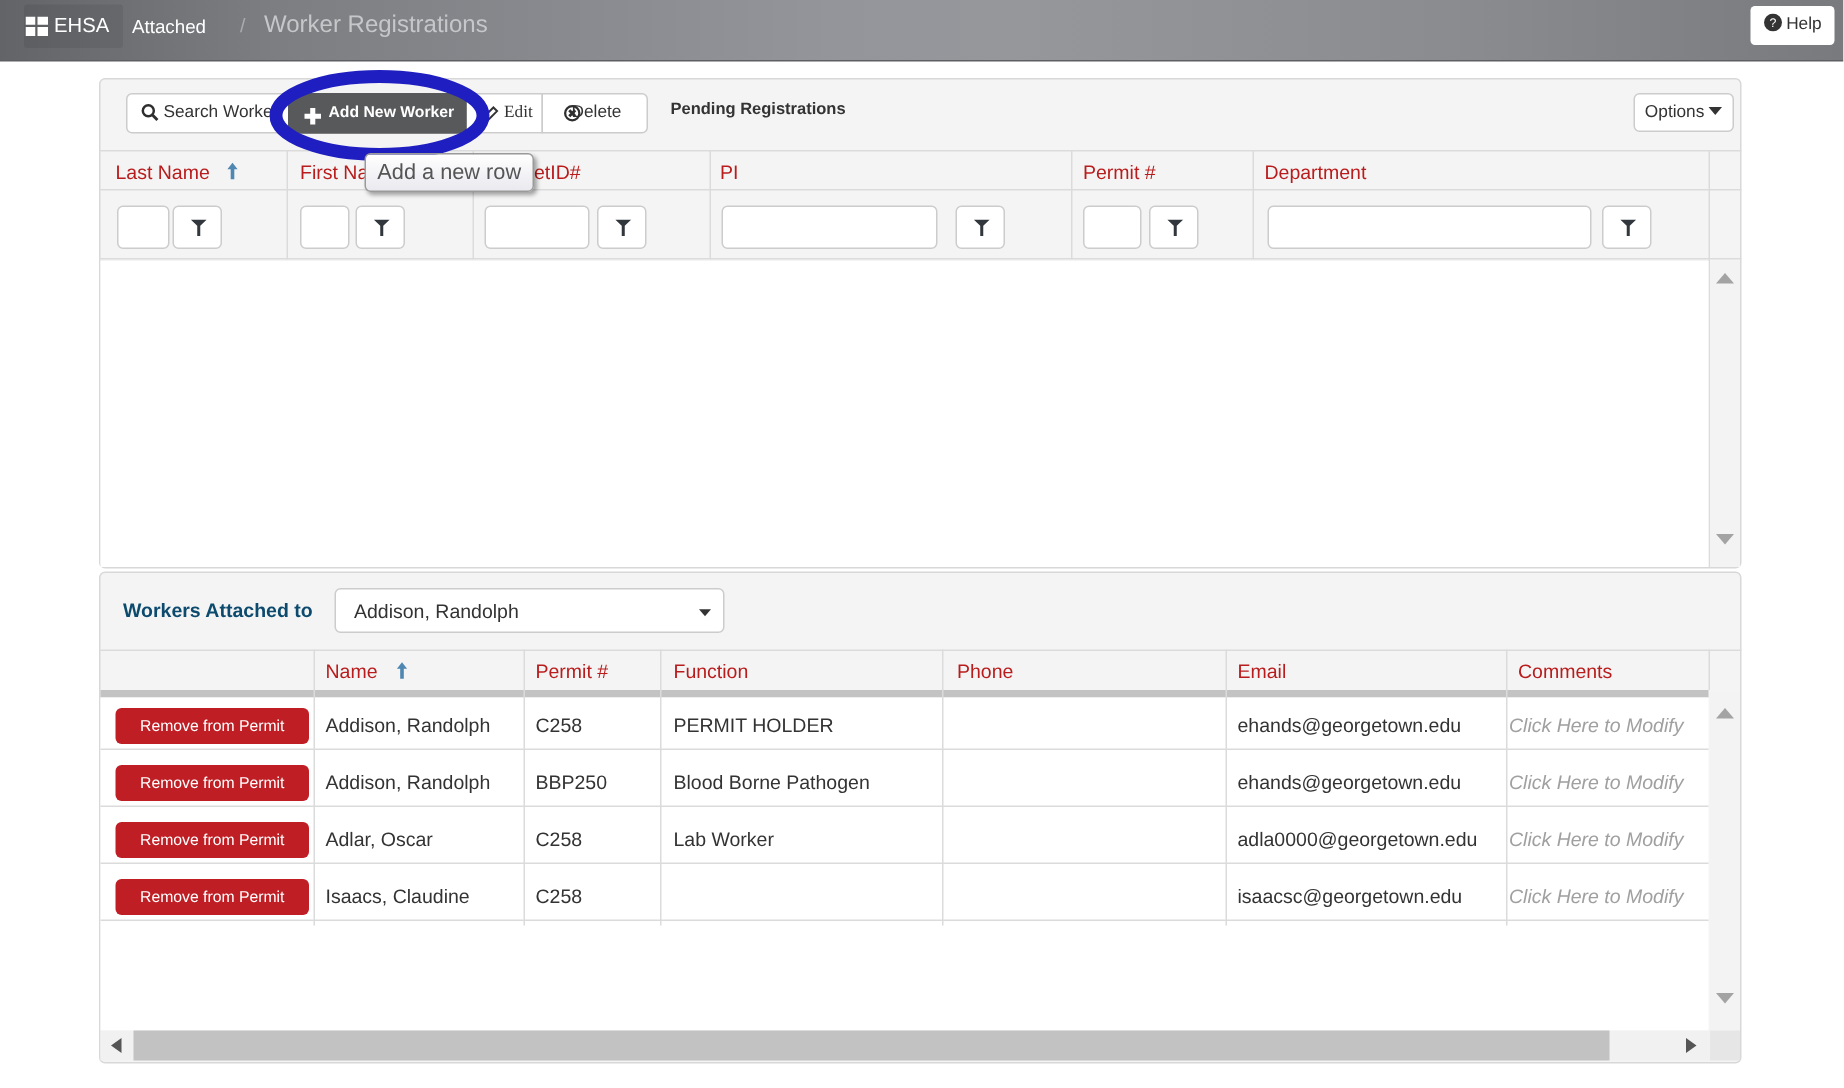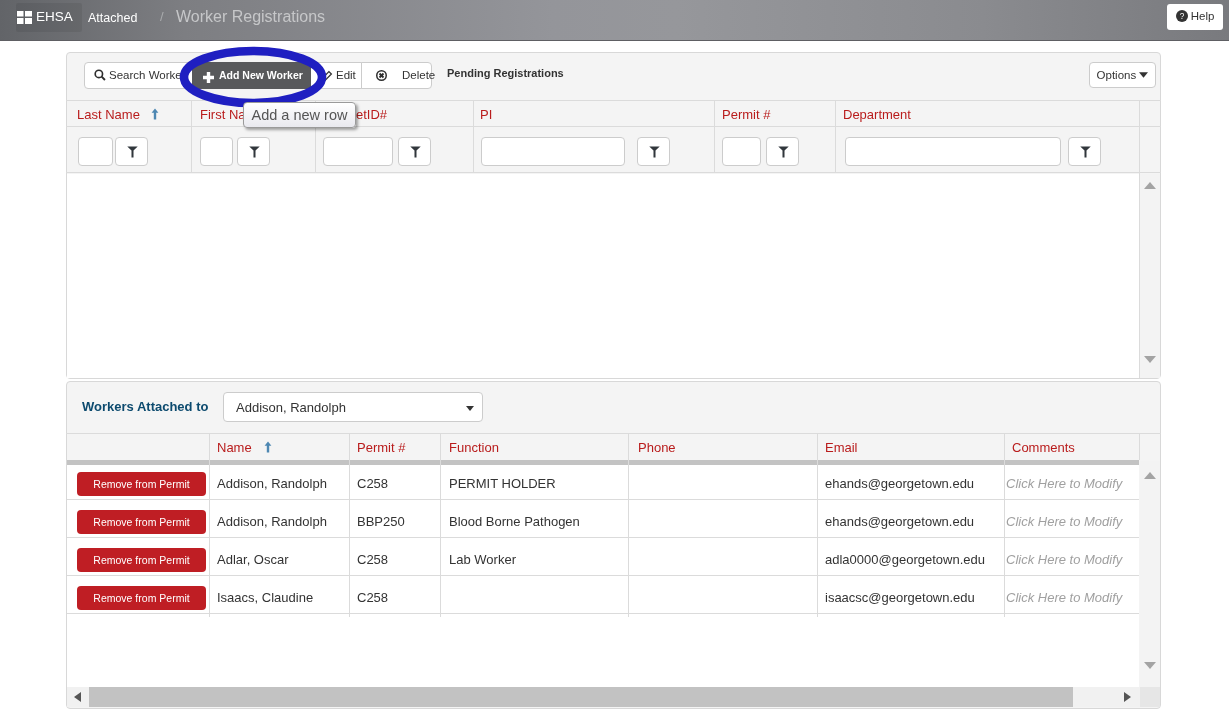--- a/index.html
+++ b/index.html
@@ -24,21 +24,21 @@
 .panel { background:#f4f4f4; border:1px solid #d8d8d8; border-radius:4px; }
 #panel1 { left:66px; top:52px; width:1095px; height:327px; }
 #panel2 { left:66px; top:381px; width:1095px; height:328px; }
 
 
 .btn { position:absolute; background:#fff; border:1px solid #ccc; font-size:13px; color:#333; }
 #btngroup { left:84px; top:62px; width:348px; height:27px; }
 .gbtn { position:absolute; top:0; height:27px; background:#fff; border:1px solid #ccc; font-size:11.5px; color:#333; line-height:25px; white-space:nowrap; }
 #btnSearch { left:0; width:109px; border-radius:4px 0 0 4px; }
 #btnAdd { left:108px; width:119px; background:#58595b; border-color:#58595b; color:#fff; z-index:2; }
-#btnEdit { left:226px; width:52px; }
+#btnEdit { left:226px; width:52px;font-family:Liberation Serif, serif; }
 #btnDelete { left:277px; width:71px; border-radius:0 4px 4px 0; }
 #pendTitle { left:447px; top:67px; font-size:11px; font-weight:bold; color:#333; }
 #optBtn { left:1089px; top:62px; width:67px; height:26px; border-radius:4px; line-height:24px; text-align:center; font-size:11.5px; }
 
 
 .vline { position:absolute; width:1px; background:#dbdbdb; }
 .hline { position:absolute; height:1px; background:#dbdbdb; }
 .hcell { position:absolute; font-size:13px; color:#b91c1c; }
 .cell { position:absolute; font-size:13px; color:#333; }
 
@@ -109,21 +109,21 @@
         </svg><span style="margin-left:24px">Search Worker</span></div>
     <div id="btnAdd" class="gbtn"><svg class="ic" width="11" height="11" viewBox="0 0 11 11" style="left:10px;top:9px">
           <path d="M3.8 0 h3.4 v3.8 h3.8 v3.4 h-3.8 v3.8 h-3.4 v-3.8 h-3.8 v-3.4 h3.8 z" fill="#fff"></path>
         </svg><span style="margin-left:26px;font-weight:bold;font-size:10.5px">Add New Worker</span></div>
     <div id="btnEdit" class="gbtn"><svg class="ic" width="13" height="13" viewBox="0 0 16 16" style="left:9px;top:7px">
           <path d="M2 11 L11 2 L14 5 L5 14 L1.5 14.7 Z" fill="none" stroke="#333" stroke-width="1.6"></path>
         </svg><span style="margin-left:25px">Edit</span></div>
     <div id="btnDelete" class="gbtn"><svg class="ic" width="11" height="11" viewBox="0 0 16 16" style="left:14px;top:7px">
           <circle cx="8" cy="8" r="6.9" fill="none" stroke="#2e2e2e" stroke-width="2.2"></circle>
           <path d="M5.1 5.1 L10.9 10.9 M10.9 5.1 L5.1 10.9" stroke="#2e2e2e" stroke-width="2.8"></path>
-        </svg><span style="margin-left:40px">Delete</span></div>
+        </svg><span style="margin-left:19px">Delete</span></div>
   </div>
   <div id="pendTitle" class="abs">Pending Registrations</div>
   <div id="optBtn" class="abs btn">Options <svg width="9" height="6" viewBox="0 0 10 6" style="vertical-align:1px">
         <path d="M0 0h10L5 6z" fill="#333"></path>
       </svg></div>
 
   <div id="t1" class="abs">
     <div id="t1head"></div>
 
     <div class="hcell" style="left:11px;top:7px">Last Name</div>

